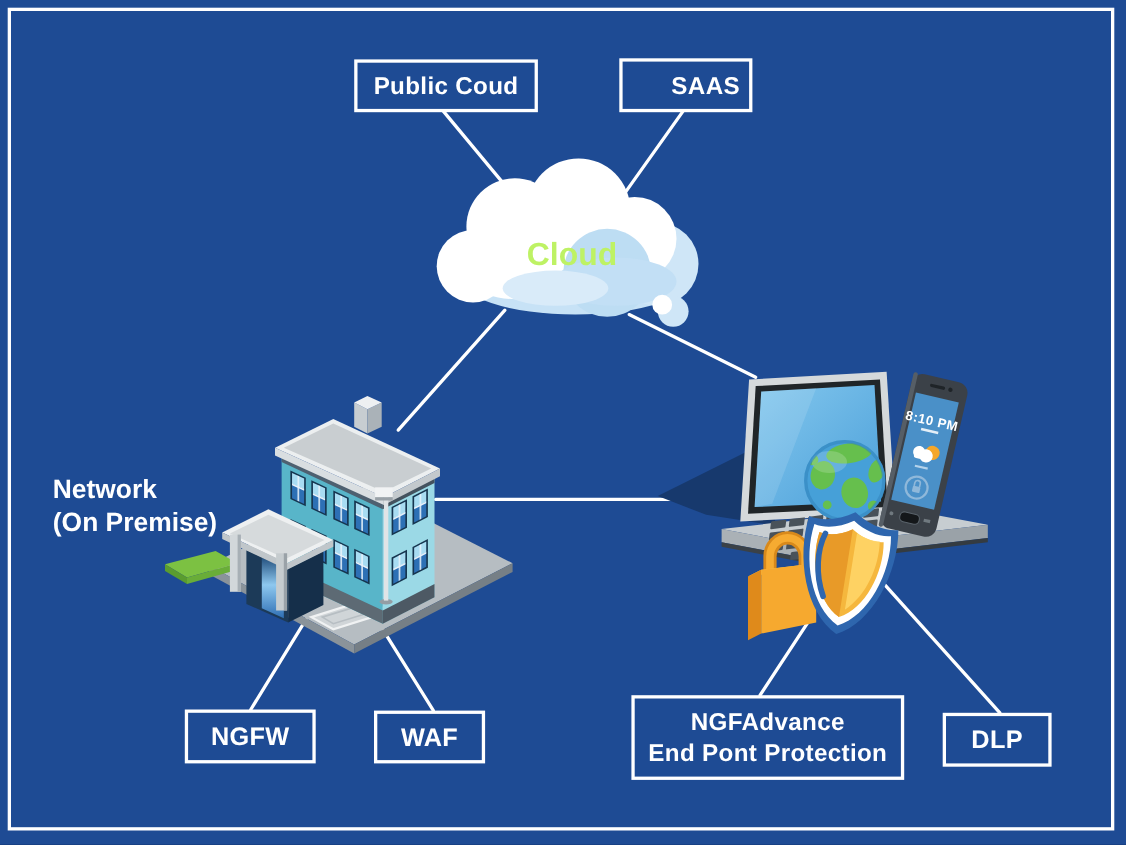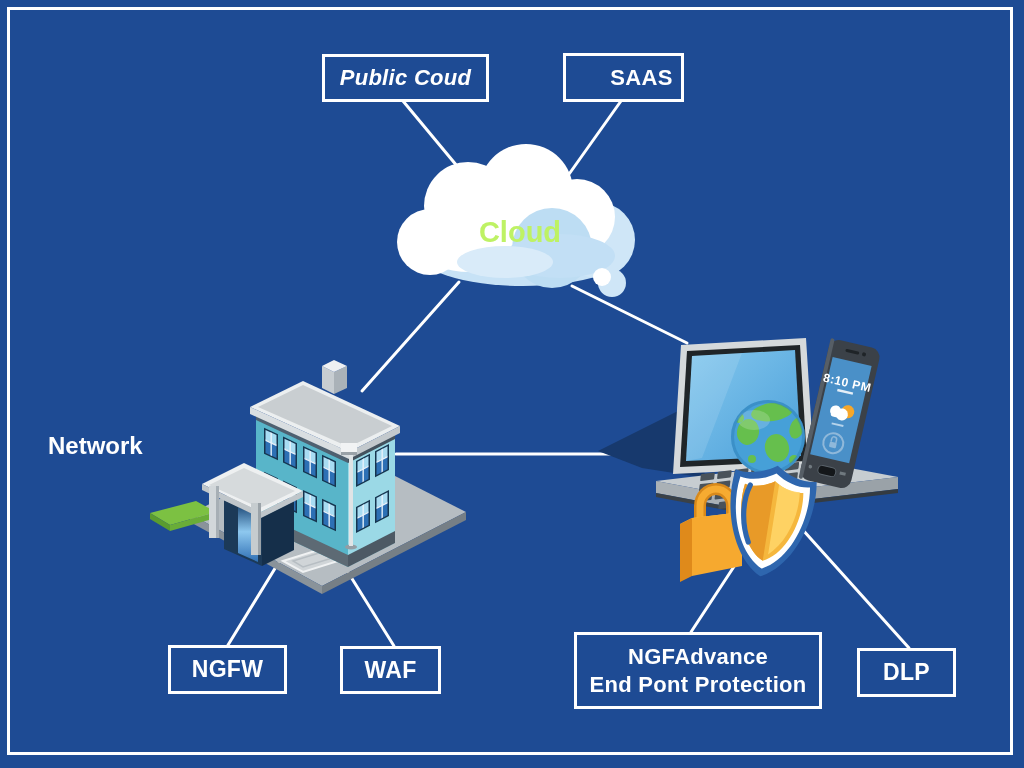--- a/index.html
+++ b/index.html
@@ -234,32 +234,33 @@
         <path d="M0,-56 C 13,-47 29,-43 41,-46 C 47,-8 31,41 0,56 C -31,41 -47,-8 -41,-46 C -29,-43 -13,-47 0,-56 Z" fill="#2e66ae"></path>
         <path d="M0,-56 C 13,-47 29,-43 41,-46 C 47,-8 31,41 0,56 C -31,41 -47,-8 -41,-46 C -29,-43 -13,-47 0,-56 Z" transform="scale(0.86)" fill="#ffffff"></path>
         <path d="M0,-56 C 13,-47 29,-43 41,-46 C 47,-8 31,41 0,56 C -31,41 -47,-8 -41,-46 C -29,-43 -13,-47 0,-56 Z" transform="scale(0.72)" fill="#f5b73d"></path>
         <path d="M0,-56 C -13,-47 -29,-43 -41,-46 C -47,-8 -31,41 0,56 Z" transform="scale(0.72)" fill="#e89a28"></path>
         <path d="M6,-52 C 14,-48 26,-45 36,-46 C 40,-14 30,24 6,46 Z" transform="scale(0.72)" fill="#ffd567" opacity="0.9"></path>
         <path d="M -28,-38 C -34,-20 -32,6 -20,28" transform="scale(0.86)" fill="none" stroke="#2e66ae" stroke-width="6" stroke-linecap="round"></path>
       </g>
     </g>
   </svg>
 
-  <div class="box" style="left:322px;top:54px;width:167px;height:48px;font-size:22px;font-style:italic;">
+  <div class="box" style="left:322px;top:54px;width:167px;height:48px;font-size:22px;">
     <span>Public Coud</span>
   </div>
 
   <div class="box" style="left:563px;top:53px;width:121px;height:49px;font-size:22px;padding-left:36px;">
     <span>SAAS</span>
   </div>
 
   <div class="cloud-label" style="left:455px;top:216px;width:130px;font-size:29px;">Cloud</div>
 
   <div class="plain two-line" style="left:48px;top:431px;font-size:24px;line-height:30px;">
     <span>Network</span>
+    <span>(On Premise)</span>
   </div>
 
 
   <div class="box" style="left:168px;top:645px;width:119px;height:49px;font-size:23px;">
     <span>NGFW</span>
   </div>
 
   <div class="box" style="left:340px;top:646px;width:101px;height:48px;font-size:23px;">
     <span>WAF</span>
   </div>

